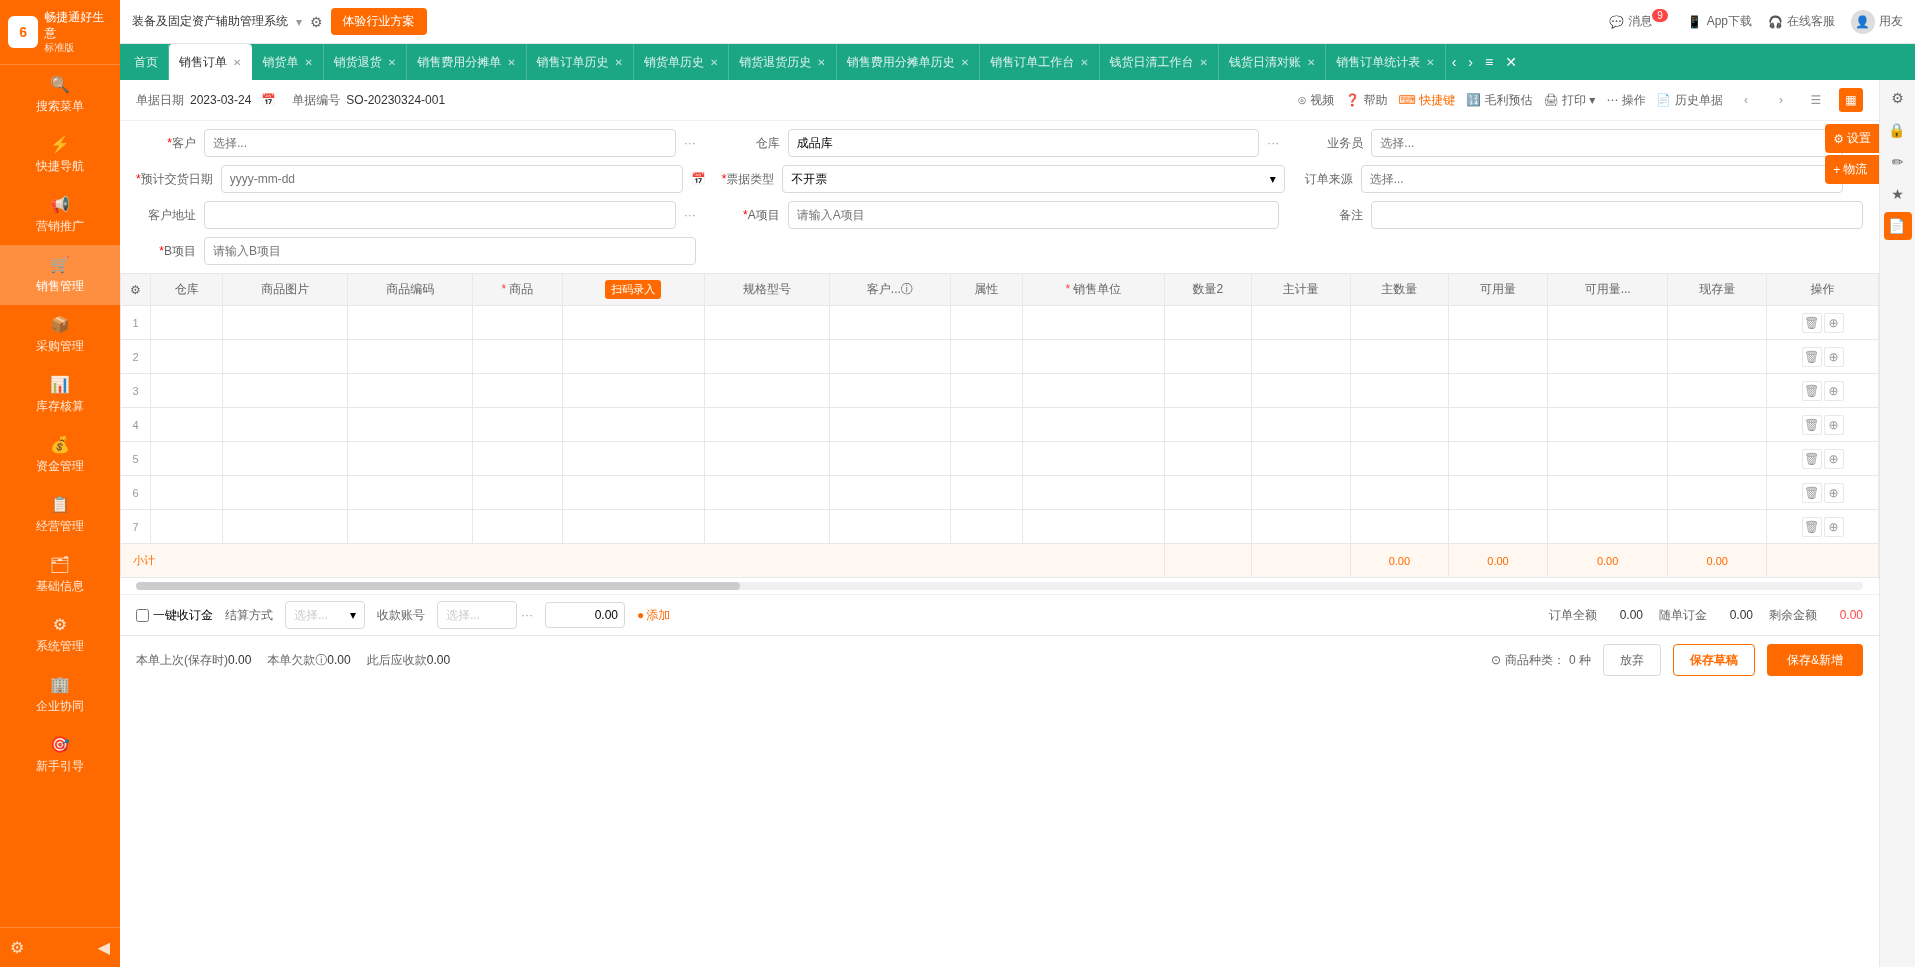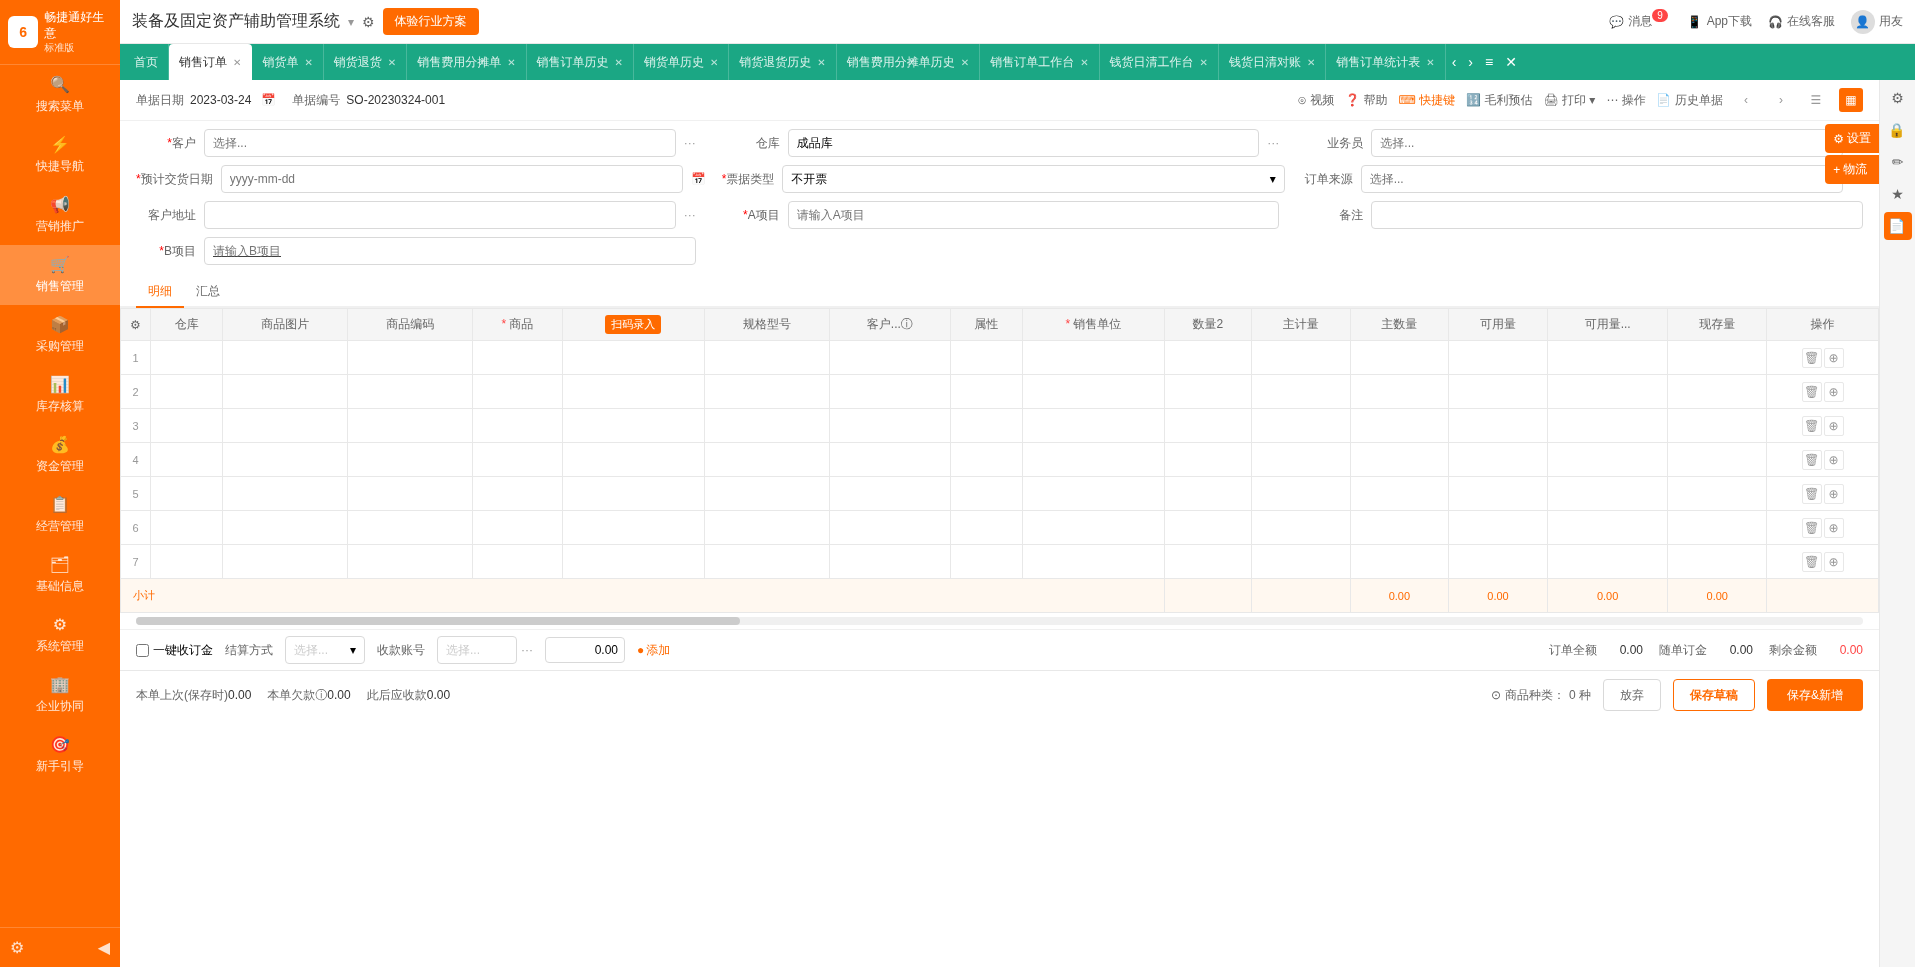--- a/index.html
+++ b/index.html
@@ -96,21 +96,21 @@
     .footer-info { display: flex; align-items: center; gap: 4px; color: #666; }
     .discard-btn { height: 32px; padding: 0 16px; border: 1px solid #d9d9d9; background: white; border-radius: 4px; cursor: pointer; color: #666; }
     .save-draft-btn { height: 32px; padding: 0 16px; border: 1px solid #ff6a00; background: white; border-radius: 4px; cursor: pointer; color: #ff6a00; font-weight: bold; }
     .save-new-btn { height: 32px; padding: 0 20px; background: #ff6a00; color: white; border: none; border-radius: 4px; cursor: pointer; font-size: 12px; }
     .form-item { display: flex; align-items: center; gap: 8px; }
     .form-item-label { white-space: nowrap; color: #666; min-width: 60px; text-align: right; }
     .form-item-label.req::before { content: '*'; color: red; }
     .form-item-input { flex: 1; height: 28px; border: 1px solid #d9d9d9; border-radius: 4px; padding: 0 8px; outline: none; font-size: 12px; }
     .form-item-select { flex: 1; height: 28px; border: 1px solid #d9d9d9; border-radius: 4px; padding: 0 8px; display: flex; align-items: center; justify-content: space-between; background: white; cursor: pointer; }
 
-    .topbar-system { font-size: 16px; color: #333; }
+    .topbar-system { font-size: 12px; color: #333; }
 
     .operation-icons { display: flex; gap: 2px; justify-content: center; }
     .op-icon { width: 20px; height: 20px; display: flex; align-items: center; justify-content: center; cursor: pointer; color: #999; font-size: 12px; border: 1px solid #e8e8e8; border-radius: 2px; }
   </style>
 </head>
 <body>
 
 <div class="sidebar">
   <div class="sidebar-logo">
     <div class="logo-icon">6</div>
@@ -350,33 +350,25 @@
             <input class="form-item-input" type="text" style="color: rgb(204, 204, 204);" placeholder="请输入A项目">
           </div>
           <div class="form-item">
             <span class="form-item-label">备注</span>
             <input class="form-item-input" type="text" style="">
           </div>
         </div>
         <div style="display:grid;grid-template-columns:1fr 1fr 1fr;gap:8px 24px;margin-top:8px;">
           <div class="form-item">
             <span class="form-item-label req">B项目</span>
-            <input class="form-item-input" type="text" style="color: #404040; text-decoration: underline;" placeholder="请输入B项目">
-          </div>
-        </div>
-      </div>
-
-      <div class="sub-tabs">
-        <div class="sub-tab active">
-          <span>明细</span>
-        </div>
-        <div class="sub-tab">
-          <span>汇总</span>
-        </div>
-      </div>
+            <input class="form-item-input" type="text" style="color: #0369a1;" placeholder="请输入B项目">
+          </div>
+        </div>
+      </div>
+
 
       <div class="table-wrapper">
         <table>
           <thead>
             <tr>
               <th style="width:30px;">
                 <span>⚙</span>
               </th>
               <th>
                 <span>仓库</span>

